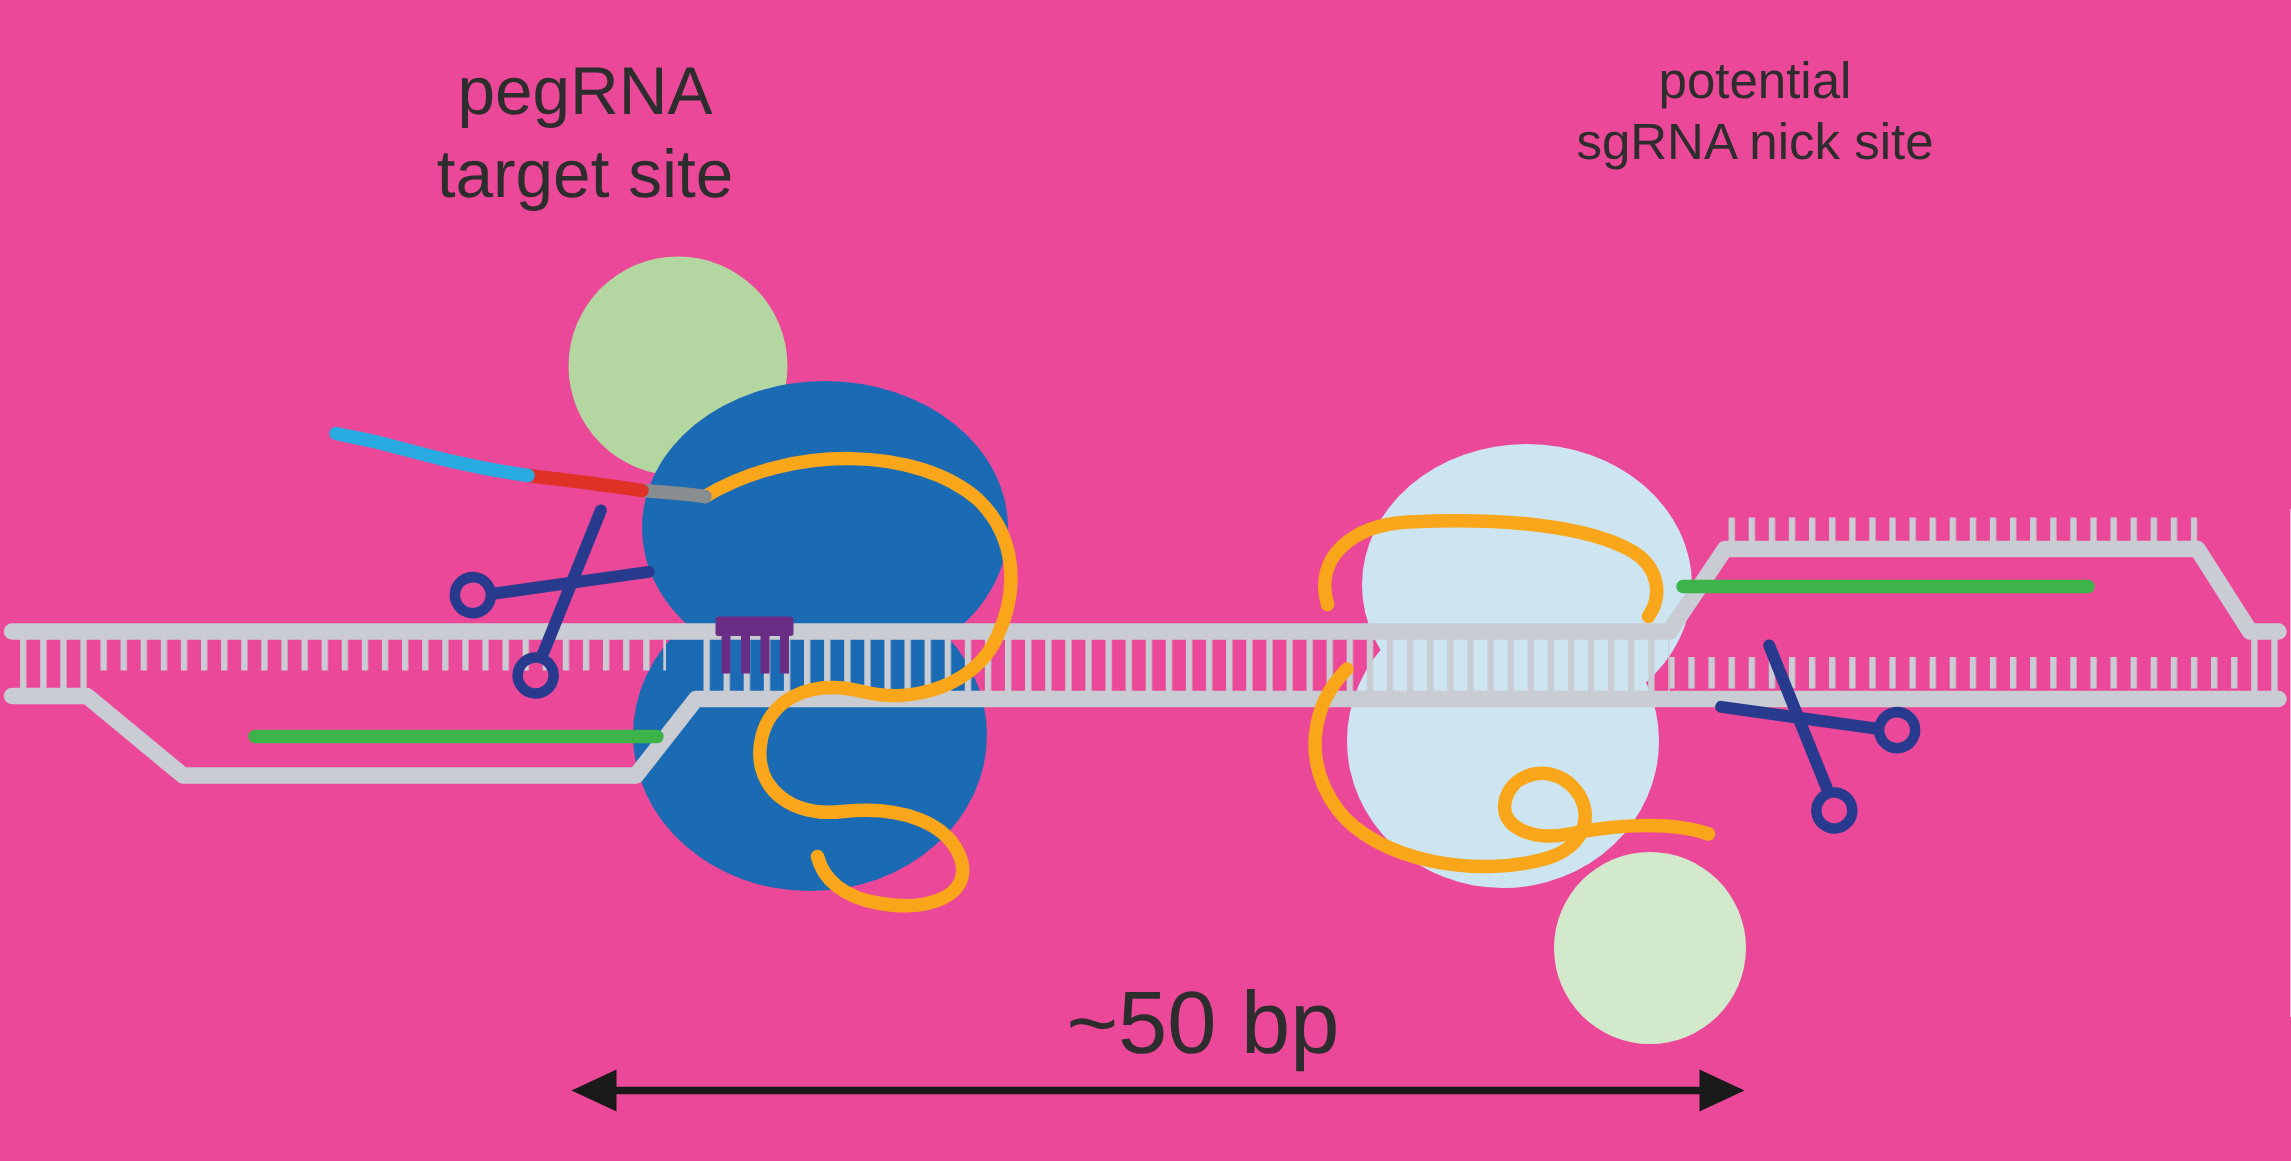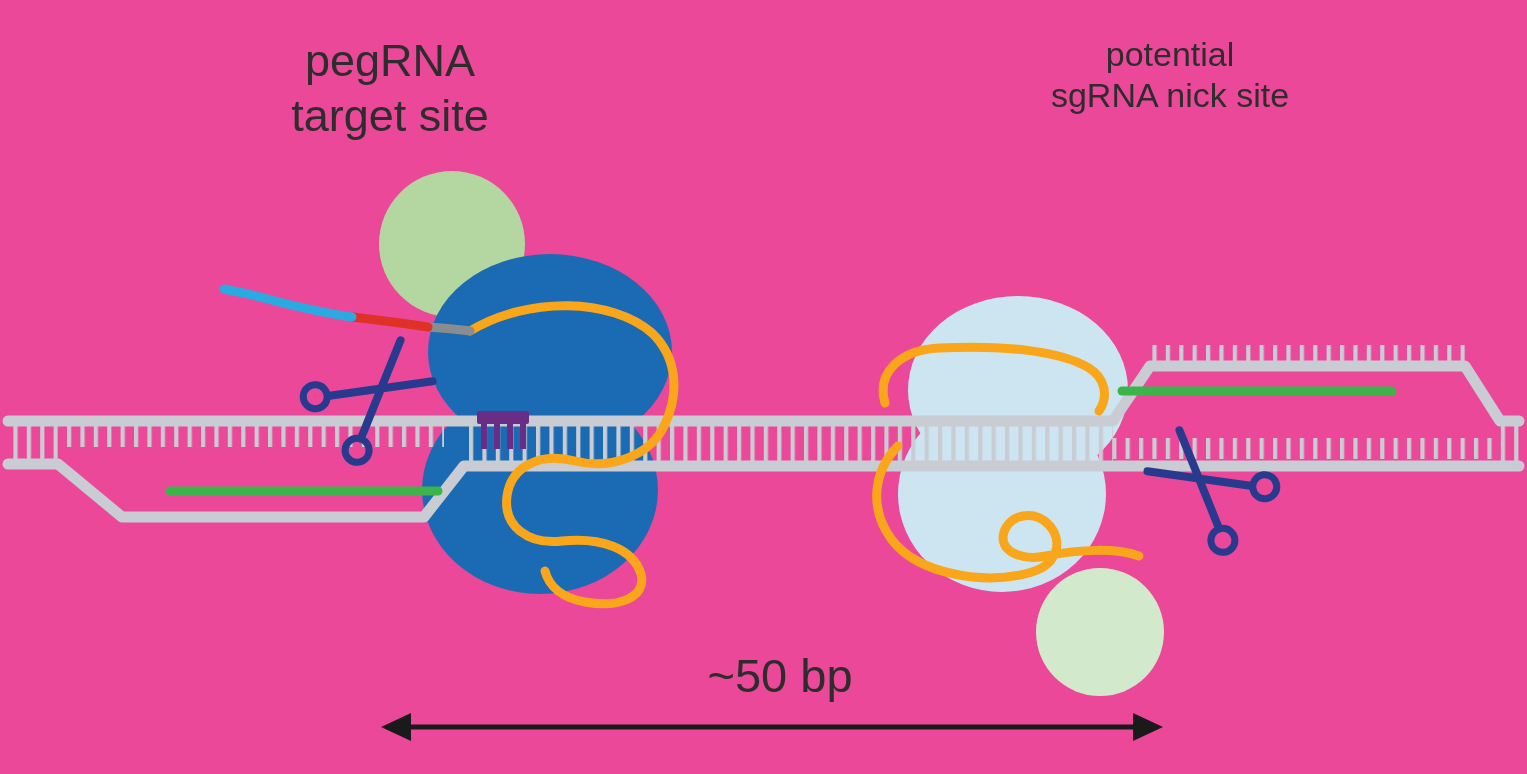--- a/index.html
+++ b/index.html
@@ -3,21 +3,21 @@
 <meta charset="utf-8">
 <style>
   html,body{margin:0;padding:0;background:#ffffff;}
   .canvas{position:relative;width:1527px;height:774px;background:#ec4899;overflow:hidden;
           font-family:"Liberation Sans",sans-serif;}
   .diagram-svg{position:absolute;left:0;top:0;}
   .lbl{position:absolute;color:#2d2d2d;text-align:center;white-space:pre-line;
        font-family:"Liberation Sans",sans-serif;font-weight:400;}
   .lbl-left{left:200px;top:34px;width:380px;font-size:45px;line-height:1.22;}
   .lbl-right{left:950px;top:34px;width:440px;font-size:34px;line-height:1.22;}
-  .lbl-dist{left:650px;top:650px;width:260px;font-size:47px;line-height:1.1;}
+  .lbl-dist{left:672px;top:650px;width:260px;font-size:59px;line-height:1.1;}
 </style>
 </head>
 <body>
 
 <div class="canvas">
 
   <svg class="diagram-svg" width="1527" height="774" viewBox="0 0 1527 774">
     <defs>
       <pattern id="rungs" patternUnits="userSpaceOnUse" width="13.4" height="600">
         <rect x="0" y="0" width="4.2" height="600" fill="#c9ccd3"></rect>

